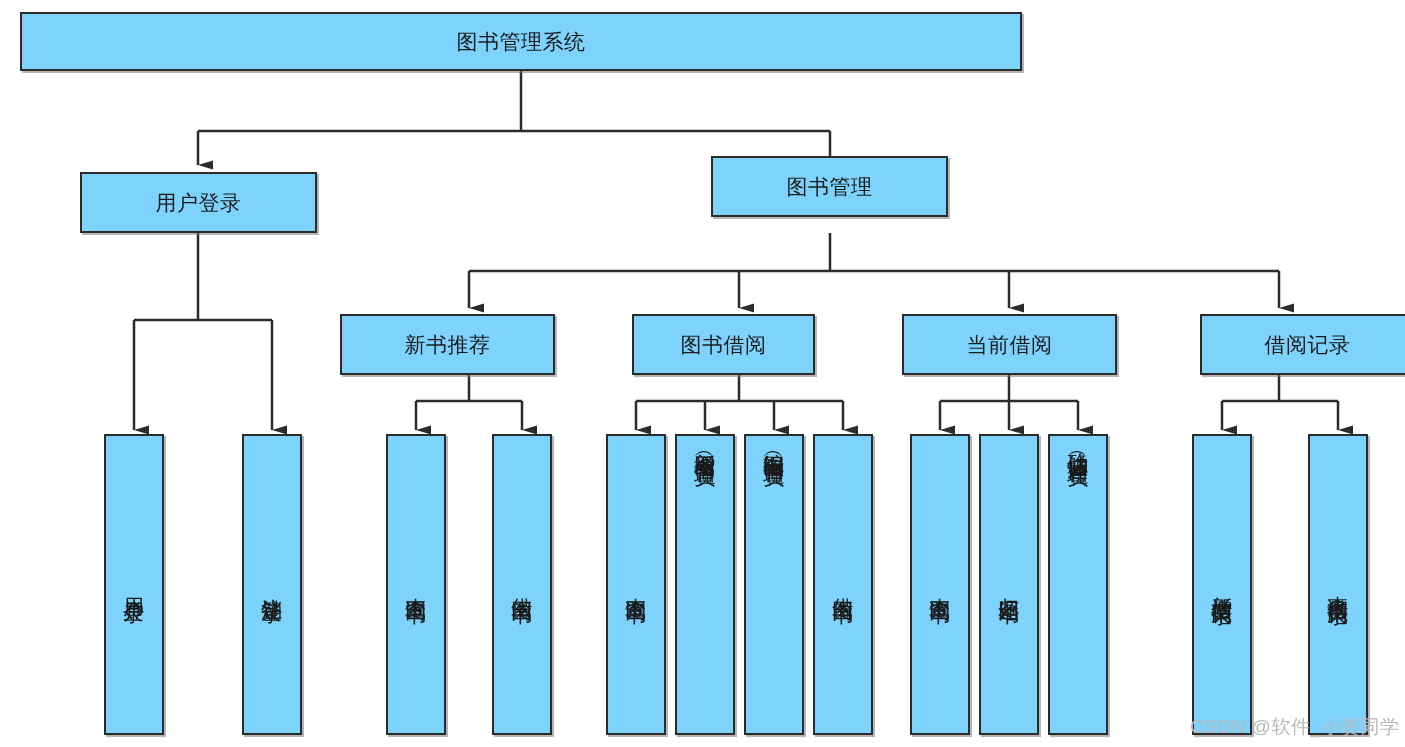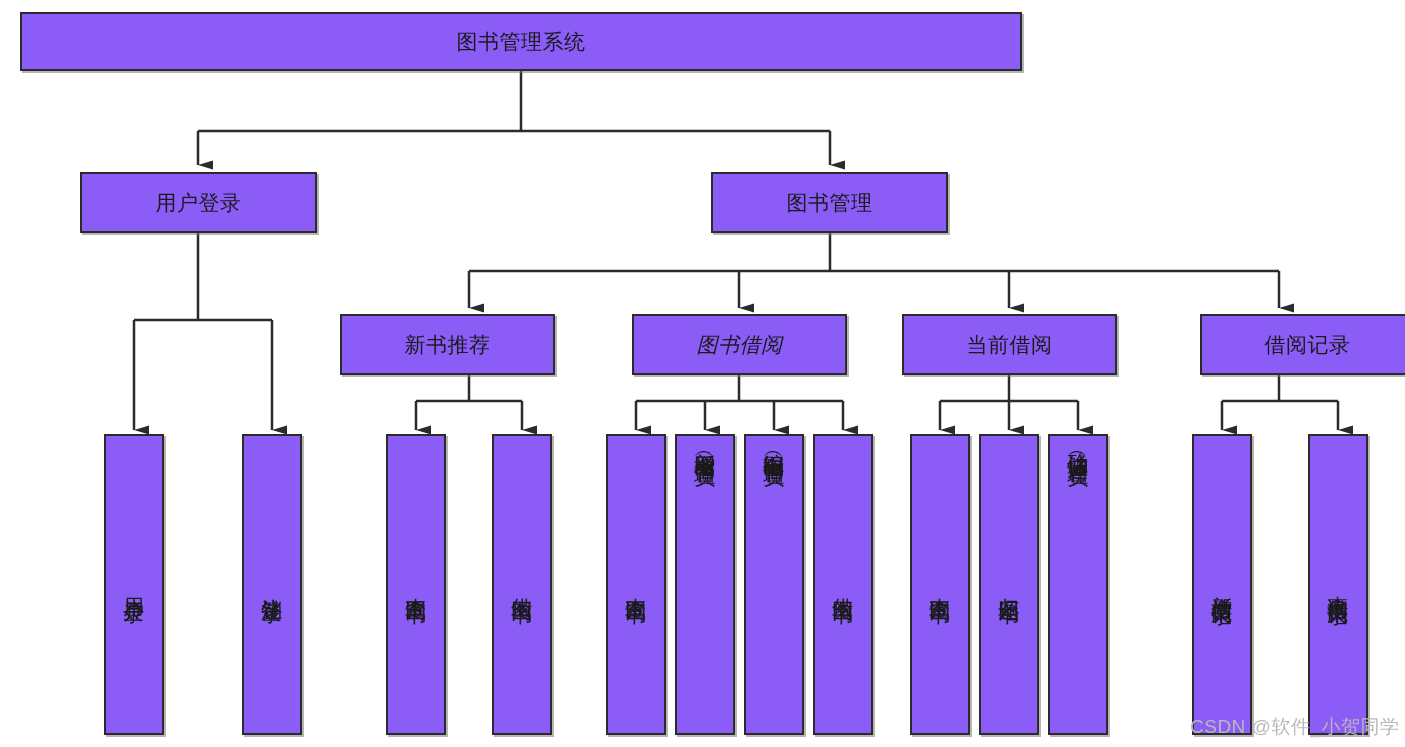--- a/index.html
+++ b/index.html
@@ -21,21 +21,21 @@
   #svg-layer {
     position: absolute;
     left: 0;
     top: 0;
     width: 1405px;
     height: 747px;
   }
   .node {
     position: absolute;
     box-sizing: border-box;
-    background: #8b5cf6;
+    background: #7dd3fc;
     border: 2px solid #2b2b2b;
     box-shadow: 2px 2px 0 rgba(120,120,120,0.55);
     display: flex;
     align-items: center;
     justify-content: center;
     color: #1a1a1a;
     z-index: 3;
   }
   .node-label {
     display: block;
@@ -128,28 +128,28 @@
     </g>
   </svg>
 
   <div class="node horiz" style="left:20px; top:12px; width:1002px; height:59px;">
     <span class="node-label">图书管理系统</span>
   </div>
 
   <div class="node horiz" style="left:80px; top:172px; width:237px; height:61px;">
     <span class="node-label">用户登录</span>
   </div>
-  <div class="node horiz" style="left:711px; top:172px; width:237px; height:61px;">
+  <div class="node horiz" style="left:711px; top:156px; width:237px; height:61px;">
     <span class="node-label">图书管理</span>
   </div>
 
   <div class="node horiz" style="left:340px; top:314px; width:215px; height:61px;">
     <span class="node-label">新书推荐</span>
   </div>
-  <div class="node horiz" style="left:632px; top:314px; width:215px; height:61px;font-style:italic;">
+  <div class="node horiz" style="left:632px; top:314px; width:183px; height:61px;">
     <span class="node-label">图书借阅</span>
   </div>
   <div class="node horiz" style="left:902px; top:314px; width:215px; height:61px;align-items:center;">
     <span class="node-label">当前借阅</span>
   </div>
   <div class="node horiz" style="left:1172px; top:314px; width:215px; height:61px;margin-left:28px;">
     <span class="node-label">借阅记录</span>
   </div>
 
   <div class="node vert center-text" style="left:104px; top:434px; width:60px; height:301px;">

